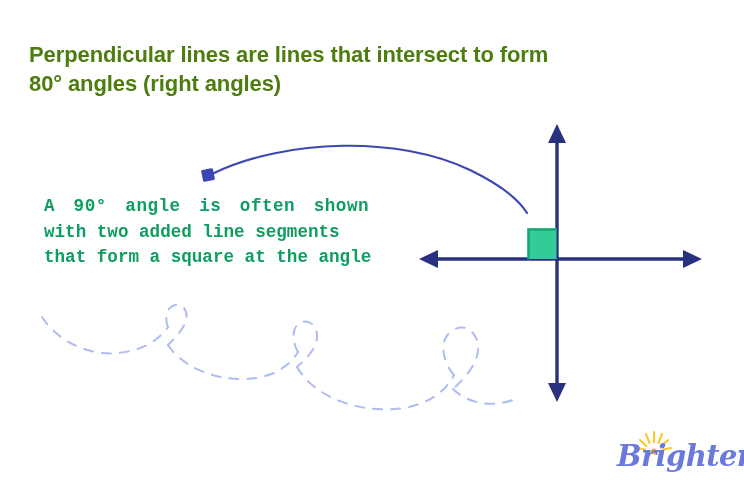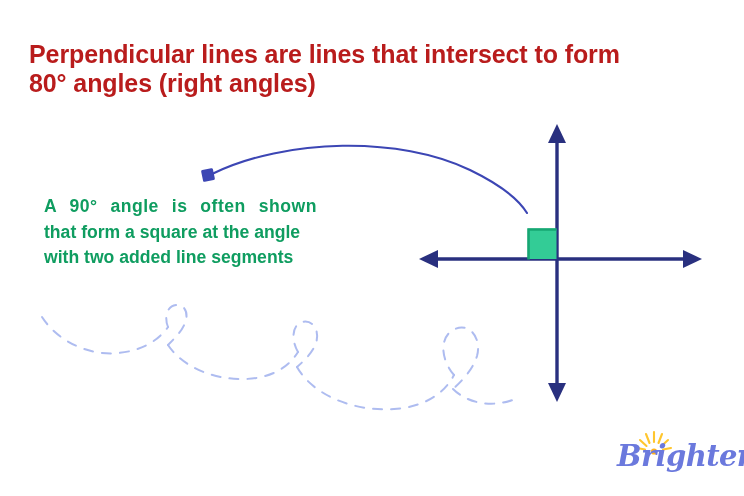--- a/index.html
+++ b/index.html
@@ -19,22 +19,22 @@
     height: 496px;
     background: #ffffff;
   }
 
   
   #title {
     position: absolute;
     left: 29px;
     top: 40px;
     width: 690px;
-    color: #b91c1c;
-    font-size: 25px;
+    color: #4d7c0f;
+    font-size: 22px;
     font-weight: bold;
     line-height: 29px;
     letter-spacing: -0.1px;
   }
   #title .tline {
     display: block;
     white-space: nowrap;
   }
 
   
@@ -44,20 +44,21 @@
     top: 194px;
     width: 376px;
     color: #0f9d60;
     font-size: 17.6px;
     font-weight: bold;
     line-height: 25.5px;
   }
   #note .nline {
     display: block;
     white-space: nowrap;
+    font-family: Liberation Mono, monospace;
   }
   #note .nline.stretch {
     letter-spacing: 0.5px;
     word-spacing: 7.5px;
   }
 
   
   .layer {
     position: absolute;
     left: 0;
@@ -150,17 +151,17 @@
     <text x="617" y="466" fill="#6b79dd" font-family="'DejaVu Serif', serif" font-size="29" font-style="italic" font-weight="bold" letter-spacing="-0.6">Brighterly</text>
   </svg>
 
   <div id="title">
     <span class="tline">Perpendicular lines are lines that intersect to form</span>
     <span class="tline">80° angles (right angles)</span>
   </div>
 
   <div id="note">
     <span class="nline stretch">A 90° angle is often shown</span>
+    <span class="nline">with two added line segments</span>
     <span class="nline">that form a square at the angle</span>
-    <span class="nline">with two added line segments</span>
   </div>
 
 </div>
 
 </body></html>

